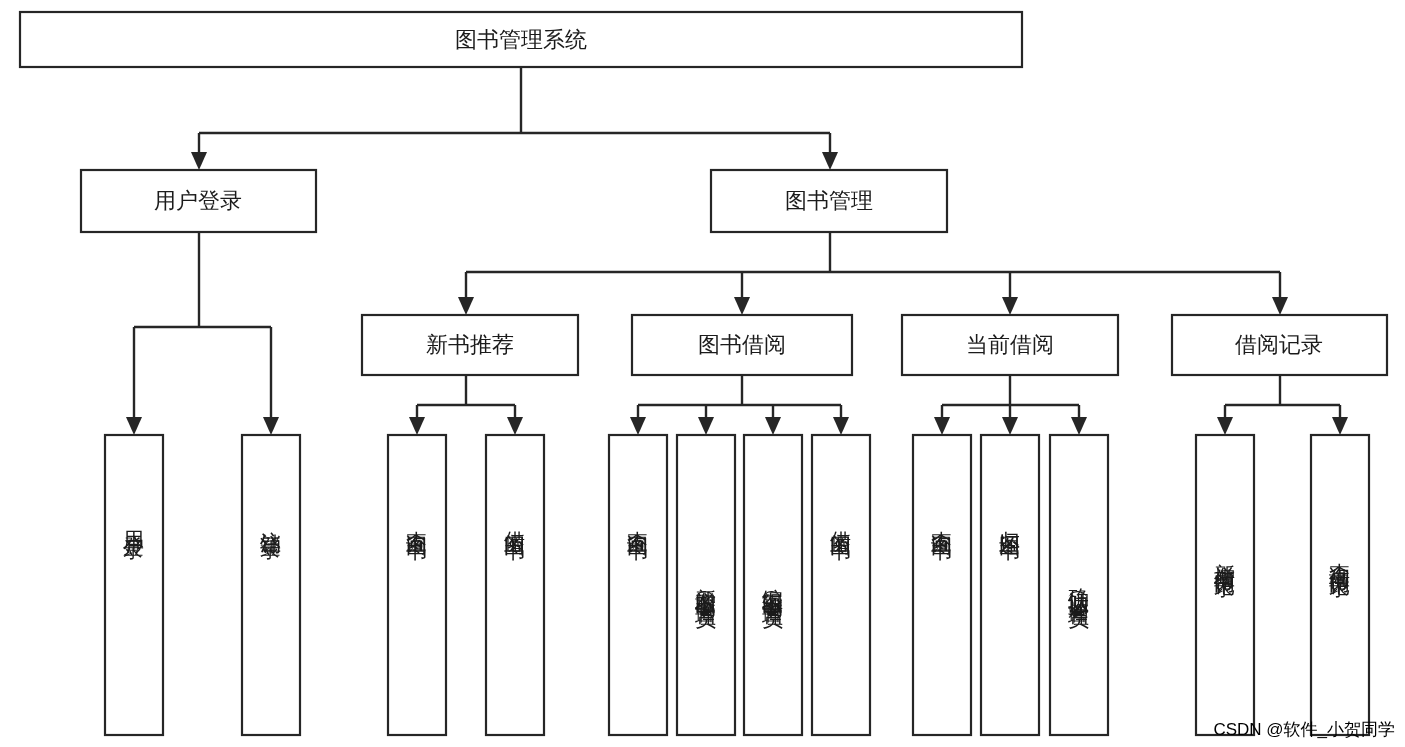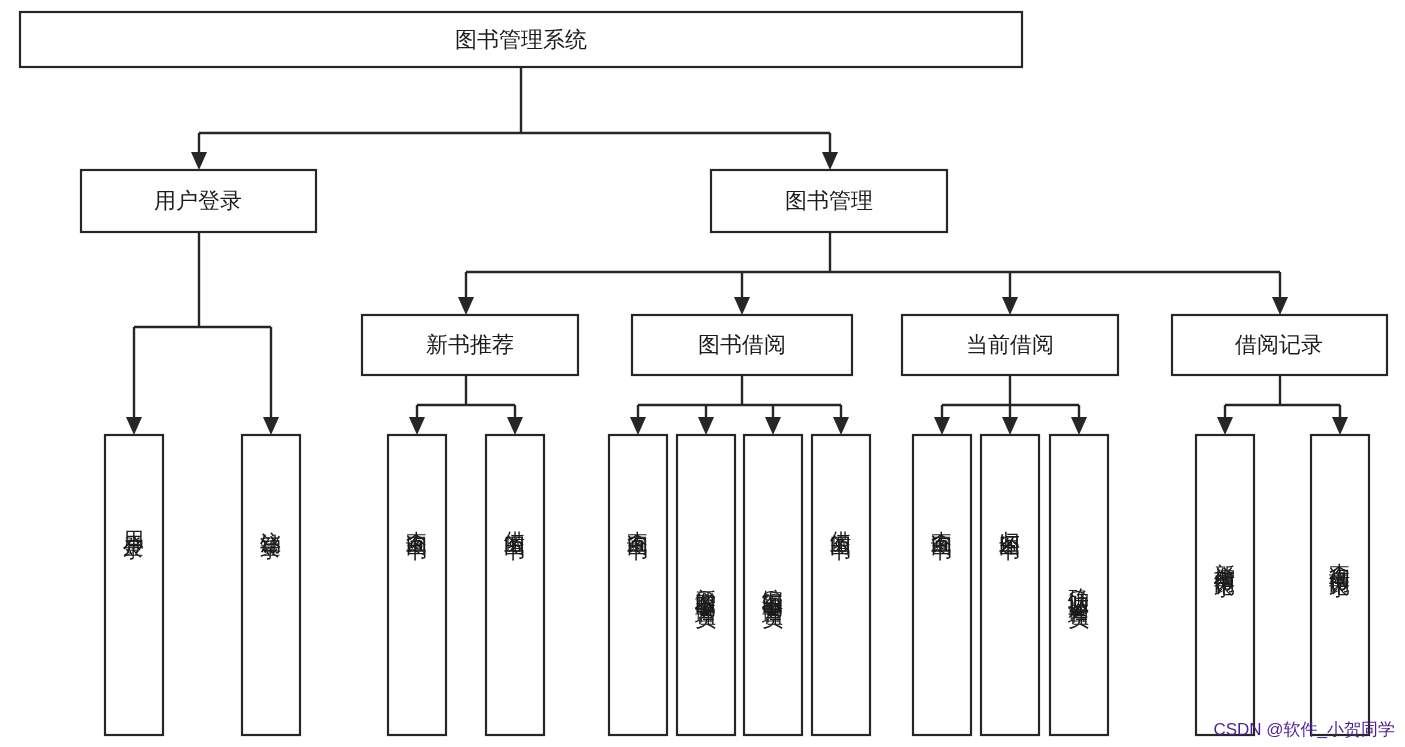--- a/index.html
+++ b/index.html
@@ -58,21 +58,21 @@
   .arrow-head {
     fill: #262626;
     stroke: none;
   }
   .watermark {
     position: absolute;
     right: 10px;
     bottom: 6px;
     font-family: "Liberation Sans", "DejaVu Sans", sans-serif;
     font-size: 17px;
-    color: #4c1d95;
+    color: #000000;
     white-space: nowrap;
     user-select: none;
   }
 </style>
 </head>
 <body>
 
 <div id="diagram-root">
 
   <svg id="flow-svg" viewBox="0 0 1405 747" xmlns="http://www.w3.org/2000/svg">

